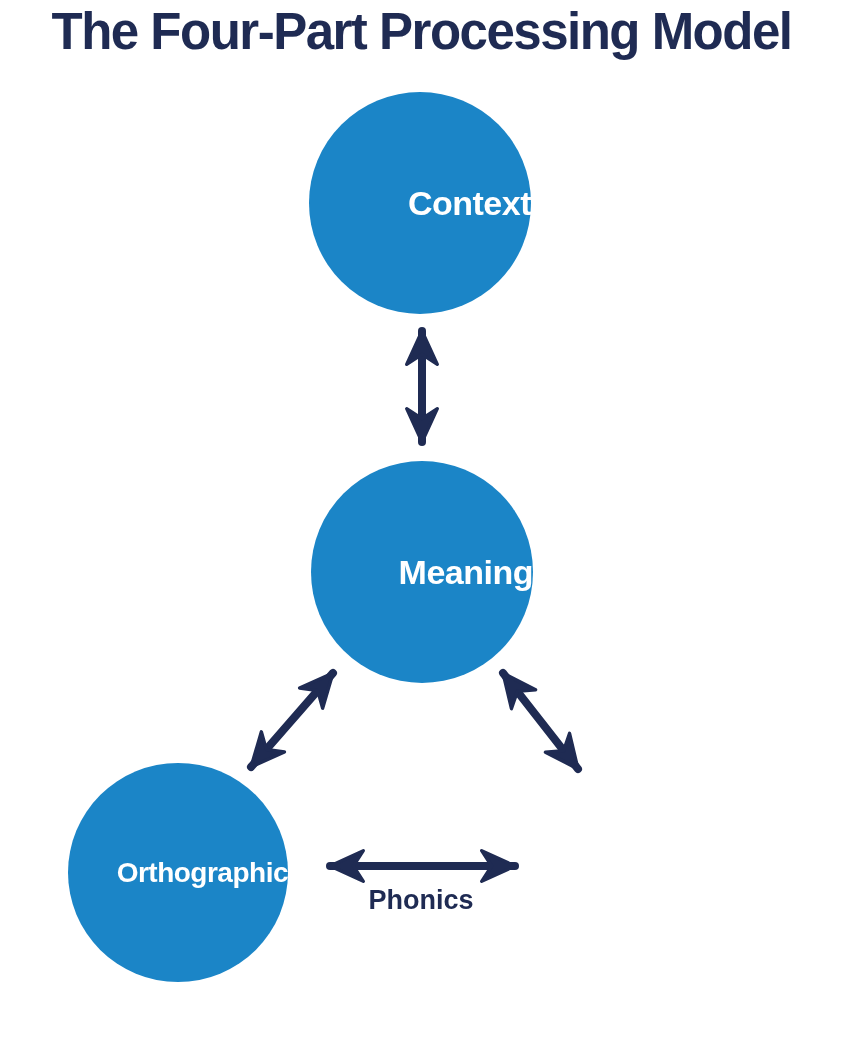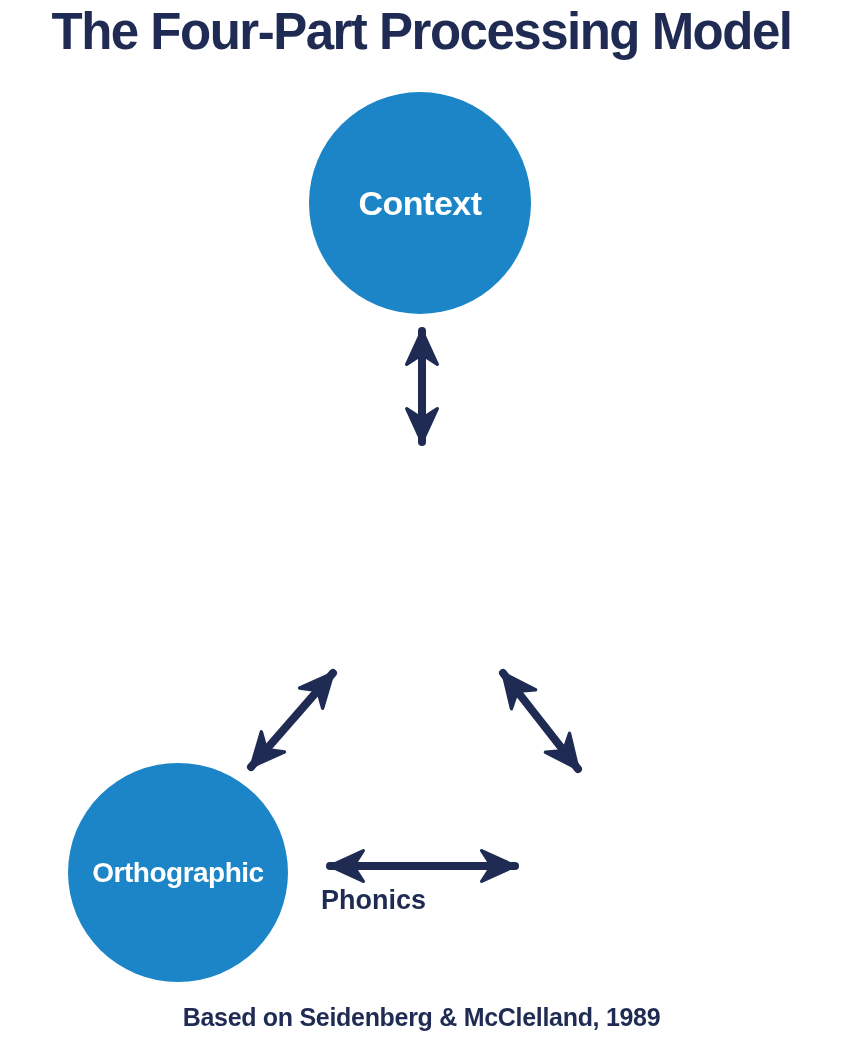--- a/index.html
+++ b/index.html
@@ -39,37 +39,38 @@
   .arrow-layer .ah{
     fill:var(--navy);
     stroke:var(--navy);
     stroke-width:1;
     stroke-linejoin:round;
   }
   .node{
     position:absolute;
     border-radius:50%;
     background:var(--blue);
-    display:flex;align-items:center;justify-content:center;
+    display:flex;align-items:center;justify-content:flex-end;
     z-index:2;
   }
   .node .node-label{
     color:var(--white);
     font-weight:bold;
     text-align:center;
     letter-spacing:-0.5px;
   }
   .node-context{left:309px;top:92px;width:222px;height:222px;}
   .node-meaning{left:311px;top:461px;width:222px;height:222px;}
   .node-phonological{left:68px;top:763px;width:220px;height:219px;}
   .node-orthographic{left:551px;top:759px;width:223px;height:221px;}
   .node-context .node-label,.node-meaning .node-label{font-size:34px;}
   .node-phonological .node-label,.node-orthographic .node-label{font-size:28px;}
   .phonics-label{
     position:absolute;left:321px;top:885px;width:200px;
+    text-align:center;
     color:var(--navy);
     font-size:27px;
     font-weight:bold;
     z-index:3;
   }
   .caption{
     position:absolute;left:0;top:1003px;width:843px;
     text-align:center;
     color:var(--navy);
     font-size:25px;
@@ -93,23 +94,25 @@
     <line x1="422" y1="331" x2="422" y2="442" marker-start="url(#ahm)" marker-end="url(#ahm)"></line>
     <line x1="333" y1="673" x2="251" y2="767" marker-start="url(#ahm)" marker-end="url(#ahm)"></line>
     <line x1="503" y1="673" x2="578" y2="769" marker-start="url(#ahm)" marker-end="url(#ahm)"></line>
     <line x1="330" y1="866" x2="515" y2="866" marker-start="url(#ahm)" marker-end="url(#ahm)"></line>
   </svg>
 
   <div class="node node-context">
     <span class="node-label">Context</span>
   </div>
 
+  <div class="node node-meaning">
+    <span class="node-label">Meaning</span>
+  </div>
 
   <div class="node node-phonological">
     <span class="node-label">Orthographic</span>
   </div>
 
 
   <div class="phonics-label">Phonics</div>
 
-  <div class="caption">Based on Seidenberg &amp; McClelland, 1989</div>
 
 </div>
 
 </body></html>

